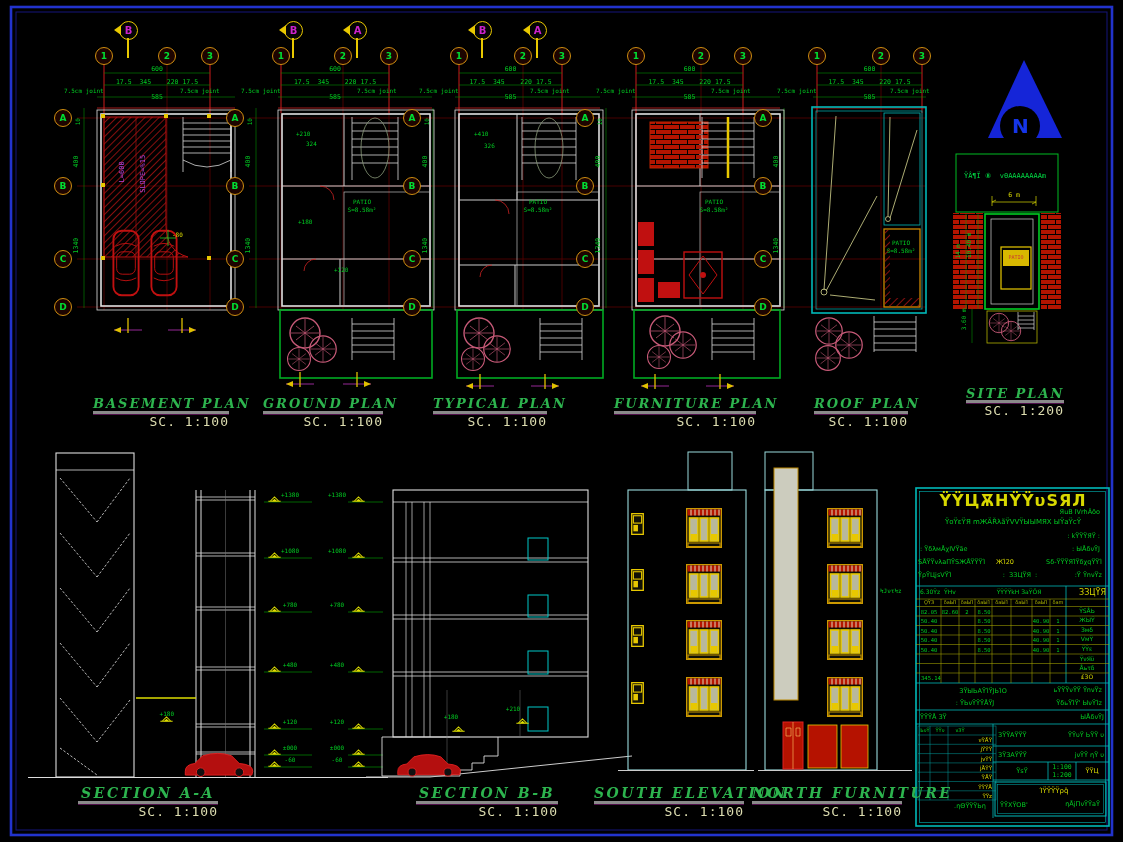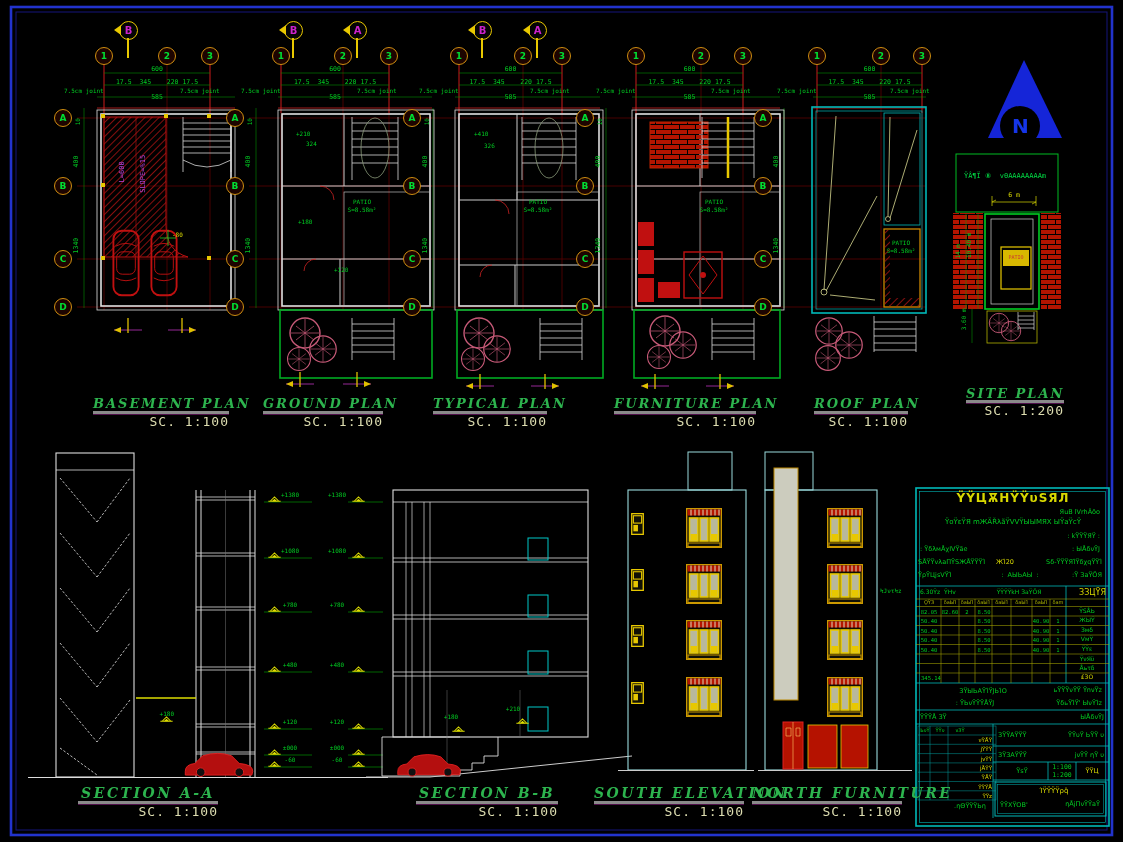--- a/index.html
+++ b/index.html
@@ -2,21 +2,21 @@
 <html><head>
 <meta charset="utf-8">
 <style>
   html,body{margin:0;padding:0;background:#000;}
   #sheet{position:relative;width:1123px;height:842px;background:#000;overflow:hidden;
          font-family:"DejaVu Sans Mono",monospace;}
   #sheet svg.art{position:absolute;left:0;top:0;}
   .t{position:absolute;color:#00cc22;font-size:6.5px;line-height:1.1;white-space:pre;}
   .c{text-align:center}.r{text-align:right}
   .y{color:#d8d800}.rd{color:#cc3333}.mg{color:#bb44dd}.lt{color:#a8b000}
-  .s5{font-size:5px}.s55{font-size:5.5px}.s6{font-size:6px}.s7{font-size:7px}.s8{font-size:8px}.s10{font-size:12px}
+  .s5{font-size:5px}.s55{font-size:5.5px}.s6{font-size:6px}.s7{font-size:7px}.s8{font-size:8px}.s10{font-size:16px}
   .rot{transform:rotate(-90deg);transform-origin:center;}
   .sans{font-family:"DejaVu Sans",sans-serif}
   .bub{position:absolute;width:16px;height:16px;border-radius:50%;border:1.5px solid #cf8f10;
        background:#1d0400;color:#00dd33;font:bold 9px "DejaVu Sans",sans-serif;
        display:flex;align-items:center;justify-content:center;}
   .mk{position:absolute;width:17px;height:17px;border-radius:50%;border:1.8px solid #e8c800;
       background:#050505;color:#cc22cc;font:bold 10px "DejaVu Sans",sans-serif;
       display:flex;align-items:center;justify-content:center;}
   .mk:after{content:"";position:absolute;left:-11px;top:3px;border:5px solid transparent;border-right:7px solid #e8c800;}
   .mk:before{content:"";position:absolute;left:7px;top:16px;width:2px;height:20px;background:#e8c800;}
@@ -633,22 +633,22 @@
   <span class="t c y sans s10" style="left:920px;top:492px;width:186px;font-weight:bold;letter-spacing:1px">ΫΫЦѪНΫΫυЅЯЛ</span>
   <span class="t r sans" style="left:1036px;top:509px;width:64px">ЯuΒ lVrhÂöo</span>
   <span class="t c sans s7" style="left:924px;top:519px;width:178px">ΫοΫεΫЯ mЖÄŘλãΫVVΫЫЫМЯХ ЫΫаΫсΫ</span>
   <span class="t r sans" style="left:1038px;top:533px;width:62px">: kΫΫΫЯΫ :</span>
   <span class="t sans" style="left:920px;top:546px">: ΫδλмÅχΙVΫãе</span>
   <span class="t r sans" style="left:1038px;top:546px;width:62px">: ЫÅδνΫЈ</span>
   <span class="t sans" style="left:918px;top:559px">ЅÅΫΫvλаПΫЅЖÅΫΫΫΊ</span>
   <span class="t y sans" style="left:996px;top:559px">ЖΊ20</span>
   <span class="t r sans" style="left:1028px;top:559px;width:74px">Ѕδ-ΫΫΫЯΊΫδχqΫΫΊ</span>
   <span class="t sans" style="left:918px;top:572px">ΫρΫЦjsVΫΊ</span>
-  <span class="t c sans" style="left:998px;top:572px;width:44px">:  ΑЫЬΑЫ  :</span>
-  <span class="t r sans" style="left:1056px;top:572px;width:46px">:Ϋ ЗаΫÖЯ</span>
+  <span class="t c sans" style="left:998px;top:572px;width:44px">:  ЗЗЦΫЯ  :</span>
+  <span class="t r sans" style="left:1056px;top:572px;width:46px">:Ϋ ΫnνΫz</span>
 
   <span class="t sans s6" style="left:920px;top:589px">6.30Ϋz  ΫHv</span>
   <span class="t c sans s6" style="left:988px;top:589px;width:62px">ΫΫΫΫkН ЗаΫÖЯ</span>
   <span class="t r sans s8 y" style="left:1052px;top:589px;width:54px">ЗЗЦΫЯ</span>
 
   <span class="t c lt sans s5" style="left:920px;top:600px;width:18px">ϘΫЗ</span>
   <span class="t c lt sans s5" style="left:941px;top:600px;width:18px">δаЫΊ</span>
   <span class="t c lt sans s5" style="left:958px;top:600px;width:18px">δаЫΊ</span>
   <span class="t c lt sans s5" style="left:974px;top:600px;width:19px">δаЫΊ</span>
   <span class="t c lt sans s5" style="left:992px;top:600px;width:19px">δаЫΊ</span>

